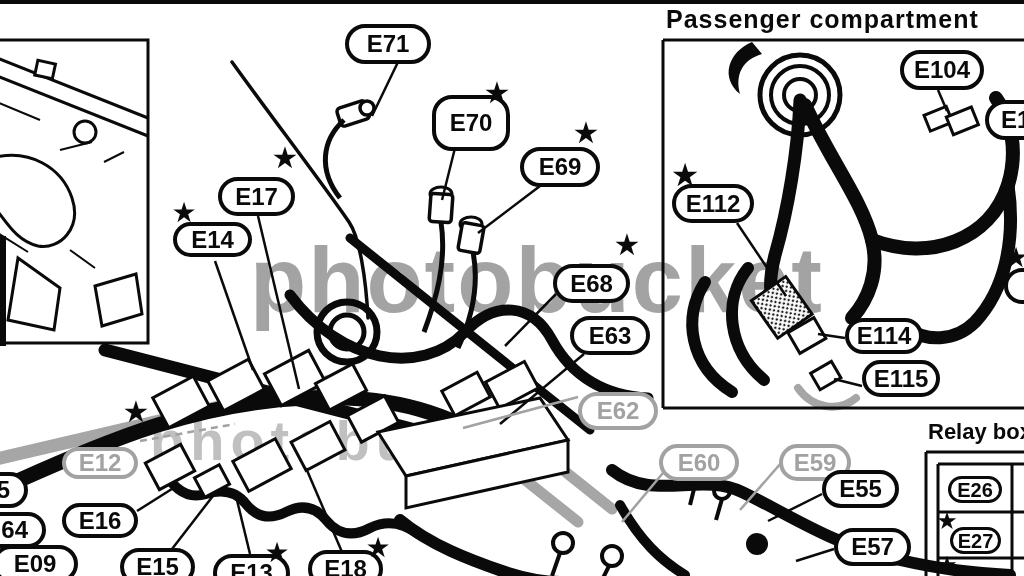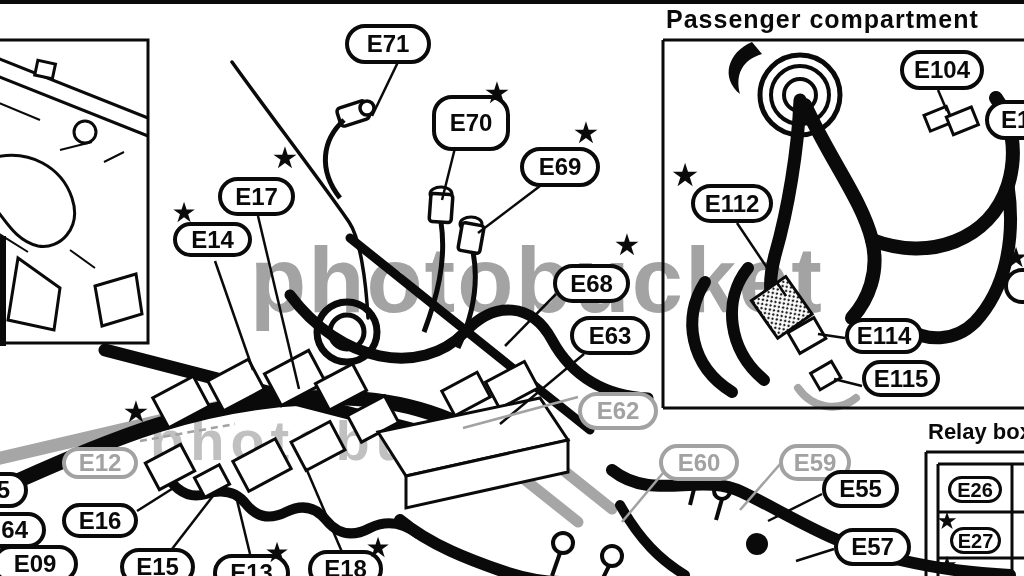--- a/index.html
+++ b/index.html
@@ -192,21 +192,21 @@
       <div class="pill" style="left: 520px; top: 147px; width: 80px; height: 40px; border-radius: 20px;">E69</div>
       <div class="pill" style="left: 218px; top: 177px; width: 77px; height: 39px; border-radius: 19.5px;">E17</div>
       <div class="pill" style="left: 173px; top: 222px; width: 79px; height: 35px; border-radius: 19.5px;">E14</div>
       <div class="pill" style="left: 553px; top: 264px; width: 77px; height: 39px; border-radius: 19.5px;">E68</div>
       <div class="pill" style="left: 570px; top: 316px; width: 80px; height: 39px; border-radius: 19.5px;">E63</div>
       <div class="pill gray" style="left: 578px; top: 371px; width: 80px; height: 38px; border-radius: 19px;">E62</div>
       <div class="pill gray" style="left: 659px; top: 423px; width: 80px; height: 37px; border-radius: 18.5px;">E60</div>
       <div class="pill gray" style="left: 779px; top: 423px; width: 72px; height: 37px; border-radius: 18.5px;">E59</div>
       <div class="pill" style="left: 822px; top: 470px; width: 77px; height: 38px; border-radius: 19px;">E55</div>
       <div class="pill" style="left: 834px; top: 528px; width: 77px; height: 38px; border-radius: 19px;">E57</div>
-      <div class="pill" style="left: 691px; top: 184px; width: 82px; height: 39px; border-radius: 19.5px;">E112</div>
+      <div class="pill" style="left: 672px; top: 184px; width: 82px; height: 39px; border-radius: 19.5px;">E112</div>
       <div class="pill" style="left: 900px; top: 50px; width: 84px; height: 40px; border-radius: 20px;">E104</div>
       <div class="pill" style="left: 845px; top: 318px; width: 78px; height: 36px; border-radius: 18px;">E114</div>
       <div class="pill" style="left: 862px; top: 360px; width: 78px; height: 37px; border-radius: 18.5px;">E115</div>
       <div class="pill gray" style="left: 62px; top: 426px; width: 76px; height: 32px; border-radius: 18px;">E12</div>
       <div class="pill" style="left: 62px; top: 503px; width: 76px; height: 35px; border-radius: 17.5px;">E16</div>
       <div class="pill" style="left: 120px; top: 548px; width: 75px; height: 38px; border-radius: 19px;">E15</div>
       <div class="pill" style="left: 213px; top: 554px; width: 77px; height: 38px; border-radius: 19px;">E13</div>
       <div class="pill" style="left: 308px; top: 550px; width: 75px; height: 38px; border-radius: 19px;">E18</div>
       <div class="pill" style="left: -8px; top: 545px; width: 86px; height: 38px; border-radius: 19px;">E09</div>
       <div class="pill a-right" style="left: -35px; top: 512px; width: 81px; height: 36px; border-radius: 18px;">64</div>

